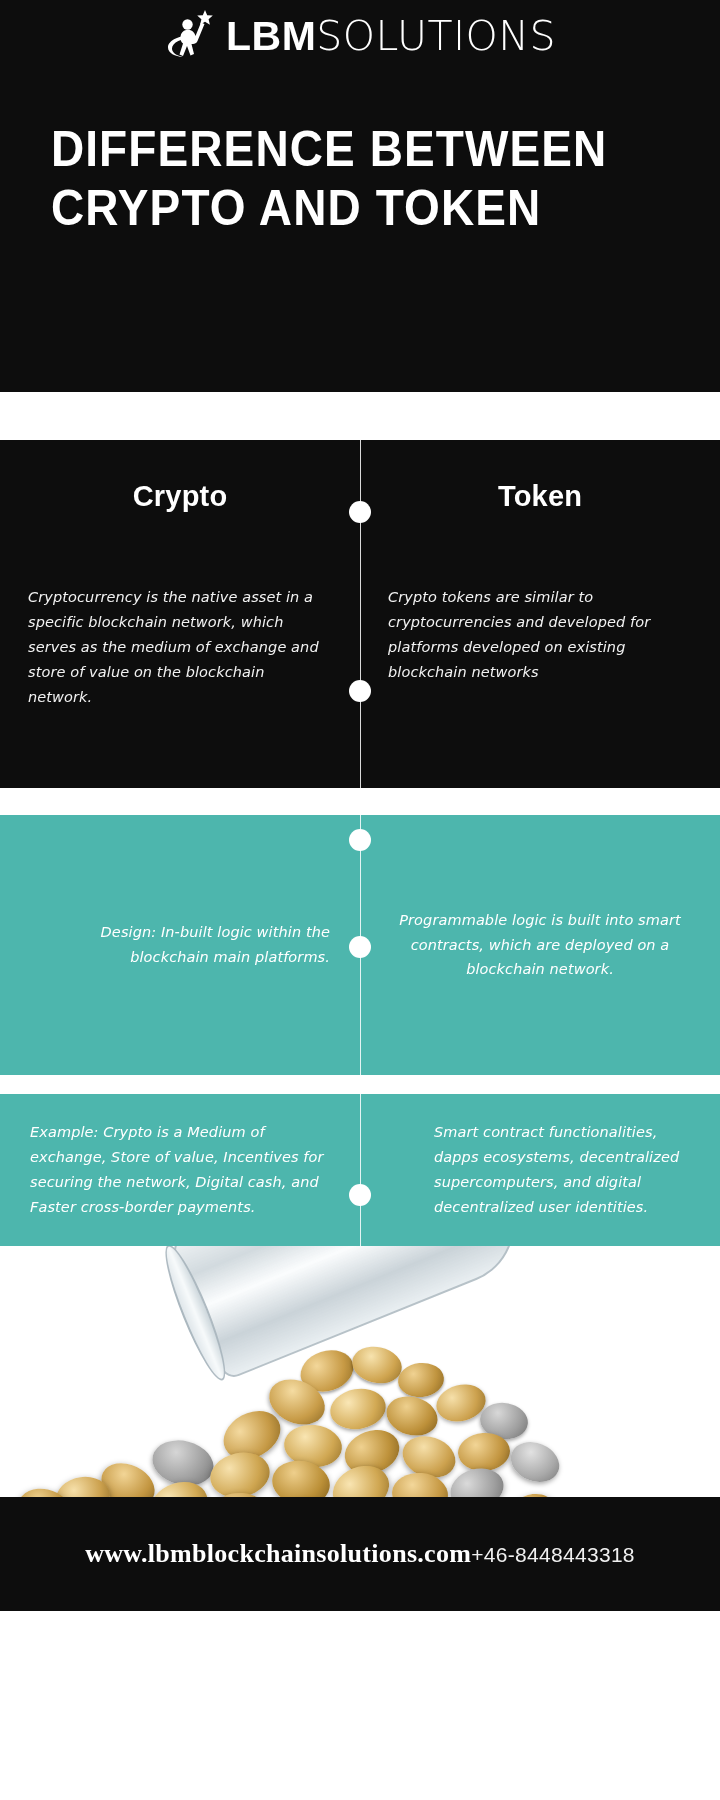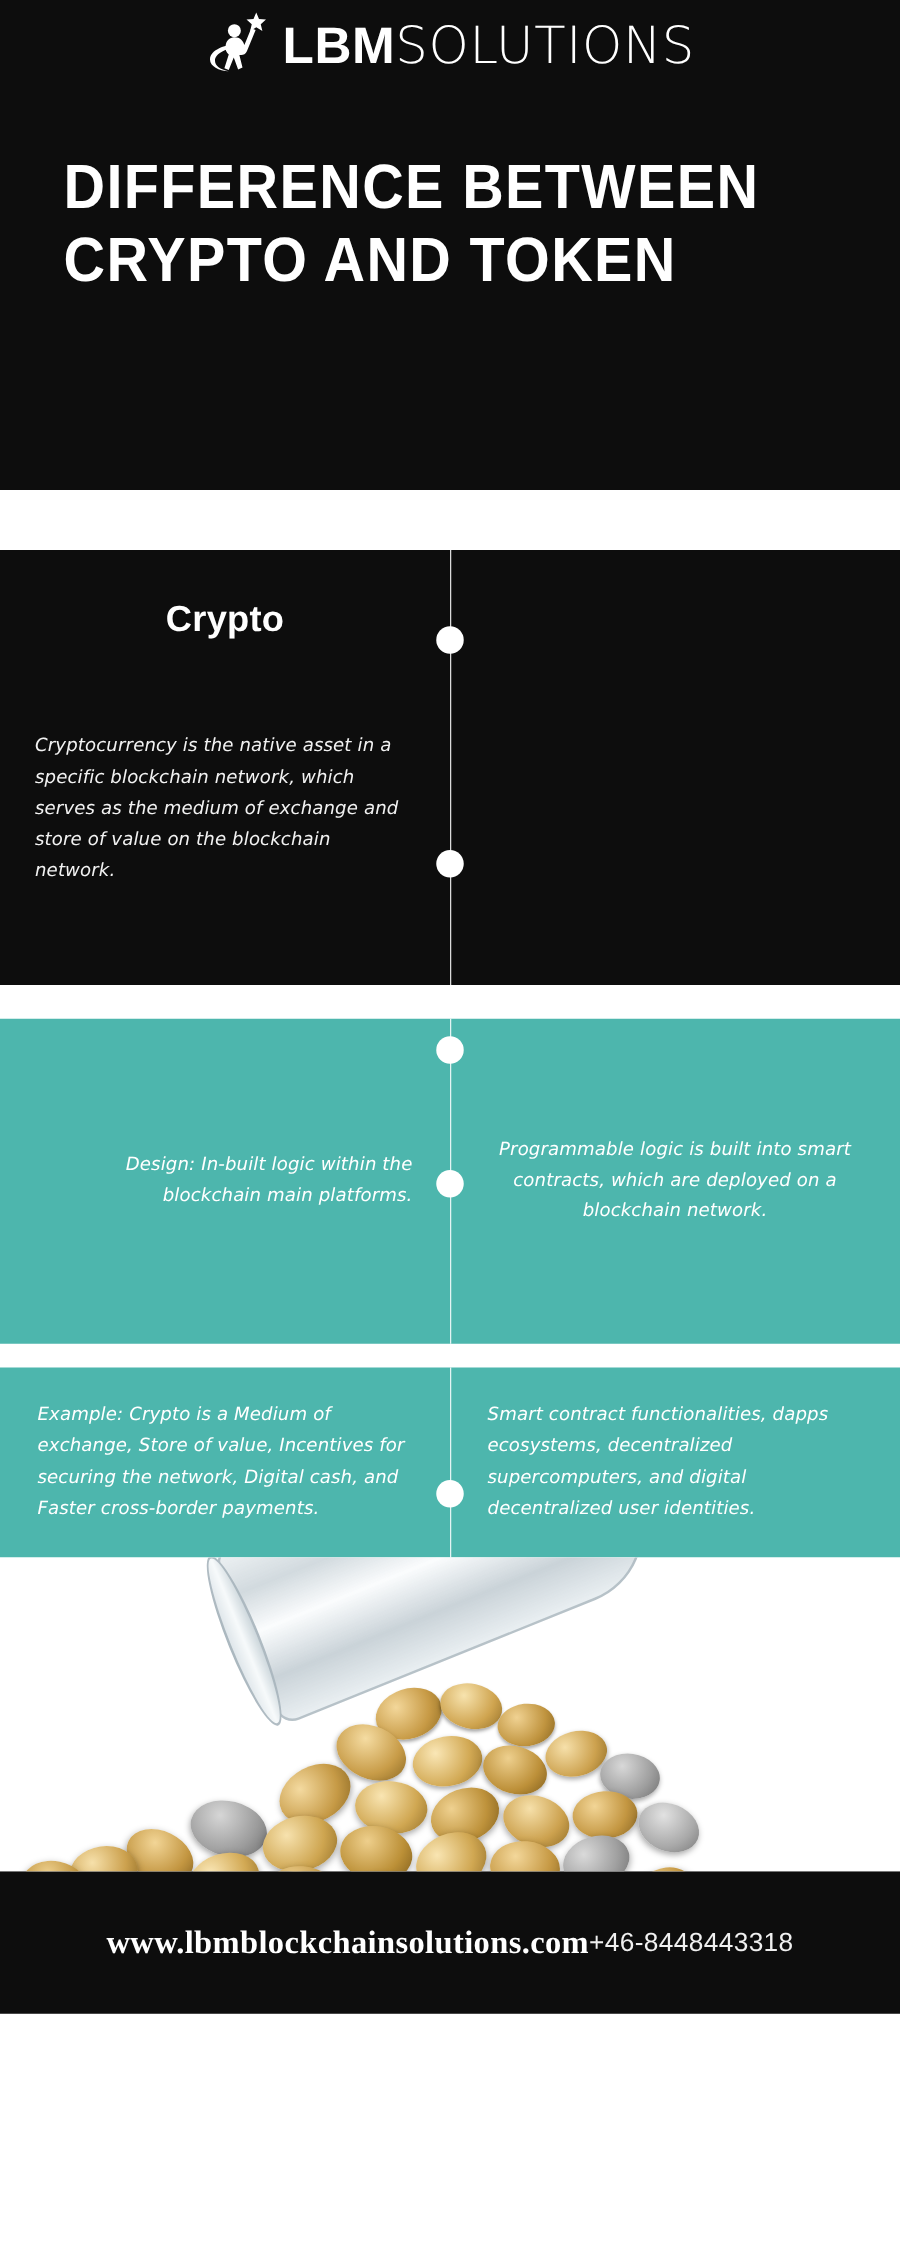--- a/index.html
+++ b/index.html
@@ -144,21 +144,21 @@
   .sec-teal2 {
     background:#4db6ad;
     height:152px;
   }
   .sec-teal2 .col {
     padding:0 30px;
     display:flex;
     align-items:center;
   }
   .sec-teal2 .left-text  { text-align:left; width:100%; }
-  .sec-teal2 .right-text { text-align:left; width:100%; }
+  .sec-teal2 .right-text { text-align:left; width:100%;margin-left:44px; }
 
   
   .photo {
     height:251px;
     position:relative;
     background:#ffffff;
     overflow:hidden;
   }
   .jar {
     position:absolute;
@@ -254,20 +254,24 @@
 <div class="sec sec-black">
   <div class="divider"></div>
   <div class="dot" style="top:61px"></div>
   <div class="dot" style="top:240px"></div>
 
   <div class="col">
     <div class="head-label">Crypto</div>
     <div class="body-text left-text">Cryptocurrency is the native asset in a specific blockchain network, which serves as the medium of exchange and store of value on the blockchain network.</div>
   </div>
 
+  <div class="col">
+    <div class="head-label">Token</div>
+    <div class="body-text right-text">Crypto tokens are similar to cryptocurrencies and developed for platforms developed on existing blockchain networks</div>
+  </div>
 </div>
 
 <div class="gap" style="height:27px"></div>
 
 <div class="sec sec-teal1">
   <div class="divider"></div>
   <div class="dot" style="top:14px"></div>
   <div class="dot" style="top:121px"></div>
 
   <div class="col">

